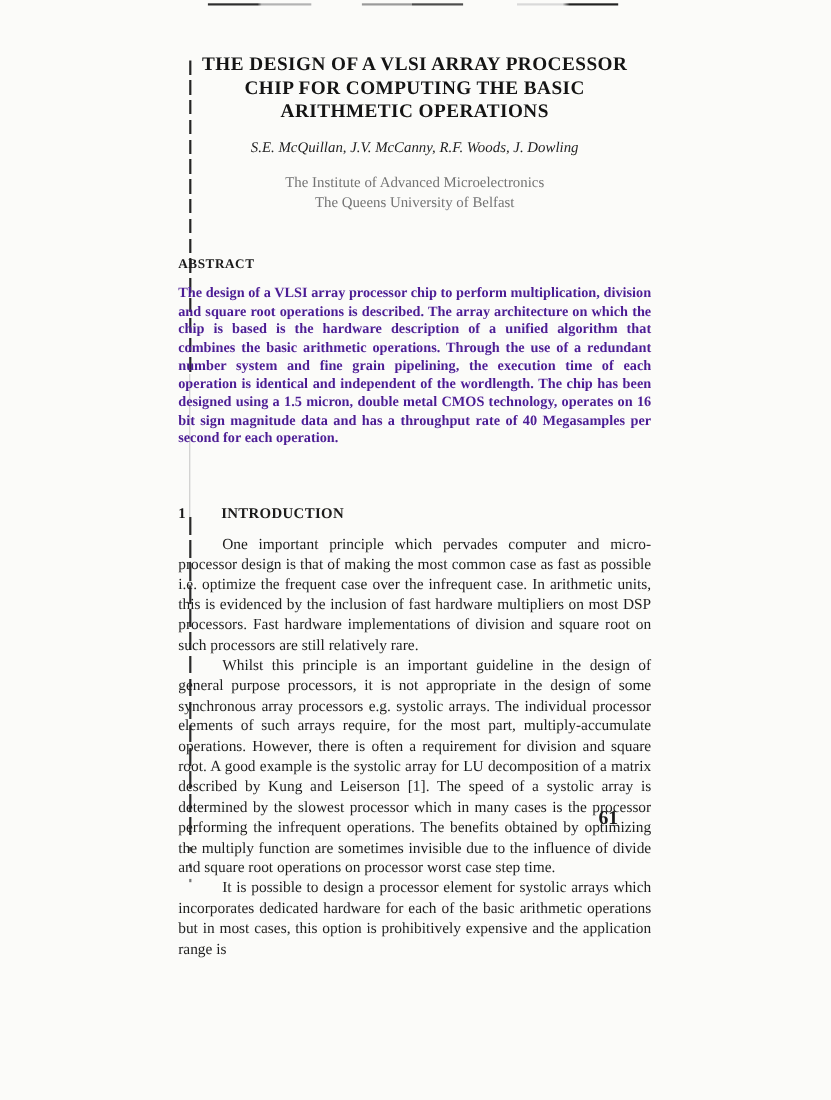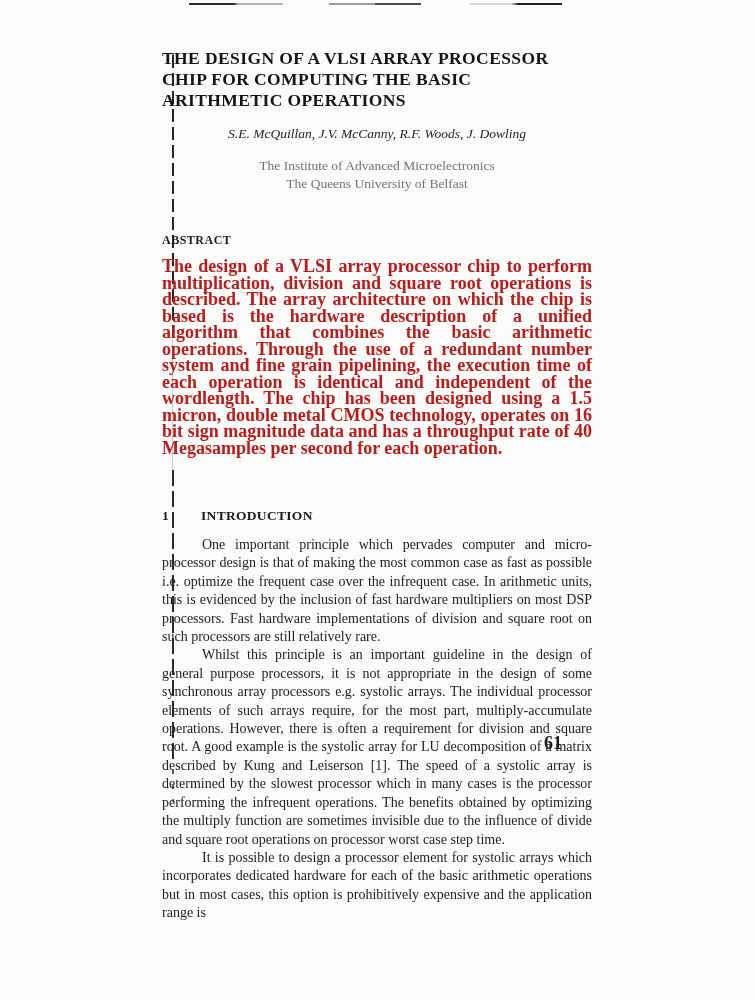--- a/index.html
+++ b/index.html
@@ -26,21 +26,21 @@
   .vdot-1{top:770px;}
   .vdot-2{top:785px;}
   .vdot-3{top:799px;height:3px;background:#777;}
 
   .content{
     position:absolute;left:162px;top:40px;width:430px;
   }
   .title{
     margin:8px 0 0 0;
     font-size:17.5px;font-weight:bold;
-    text-align:left;line-height:21px;letter-spacing:0.4px;
+    text-align:center;line-height:21px;letter-spacing:0.4px;
     color:#141414;
   }
   .title span{display:block;}
   .authors{
     margin-top:15px;
     text-align:center;
     font-style:italic;
     font-size:13.5px;
     color:#1e1e1e;
   }
@@ -49,24 +49,24 @@
     text-align:center;
     font-size:13.5px;line-height:18px;
     color:#737373;
   }
   .abstract-heading{
     margin:40px 0 0 0;
     font-size:12px;font-weight:bold;letter-spacing:0.5px;
   }
   .abstract-text{
     margin:10px 0 0 0;
-    font-size:18px;font-weight:bold;
+    font-size:13px;font-weight:bold;
     line-height:16.5px;
     text-align:justify;
-    color:#b91c1c;
+    color:#4c1d95;
   }
   .section-heading{
     margin-top:52px;
     font-size:13.5px;font-weight:bold;letter-spacing:0.3px;
   }
   .section-heading .sec-title{margin-left:32px;}
   .body-para{
     margin:0;
     font-size:14px;line-height:18.4px;
     text-align:justify;

